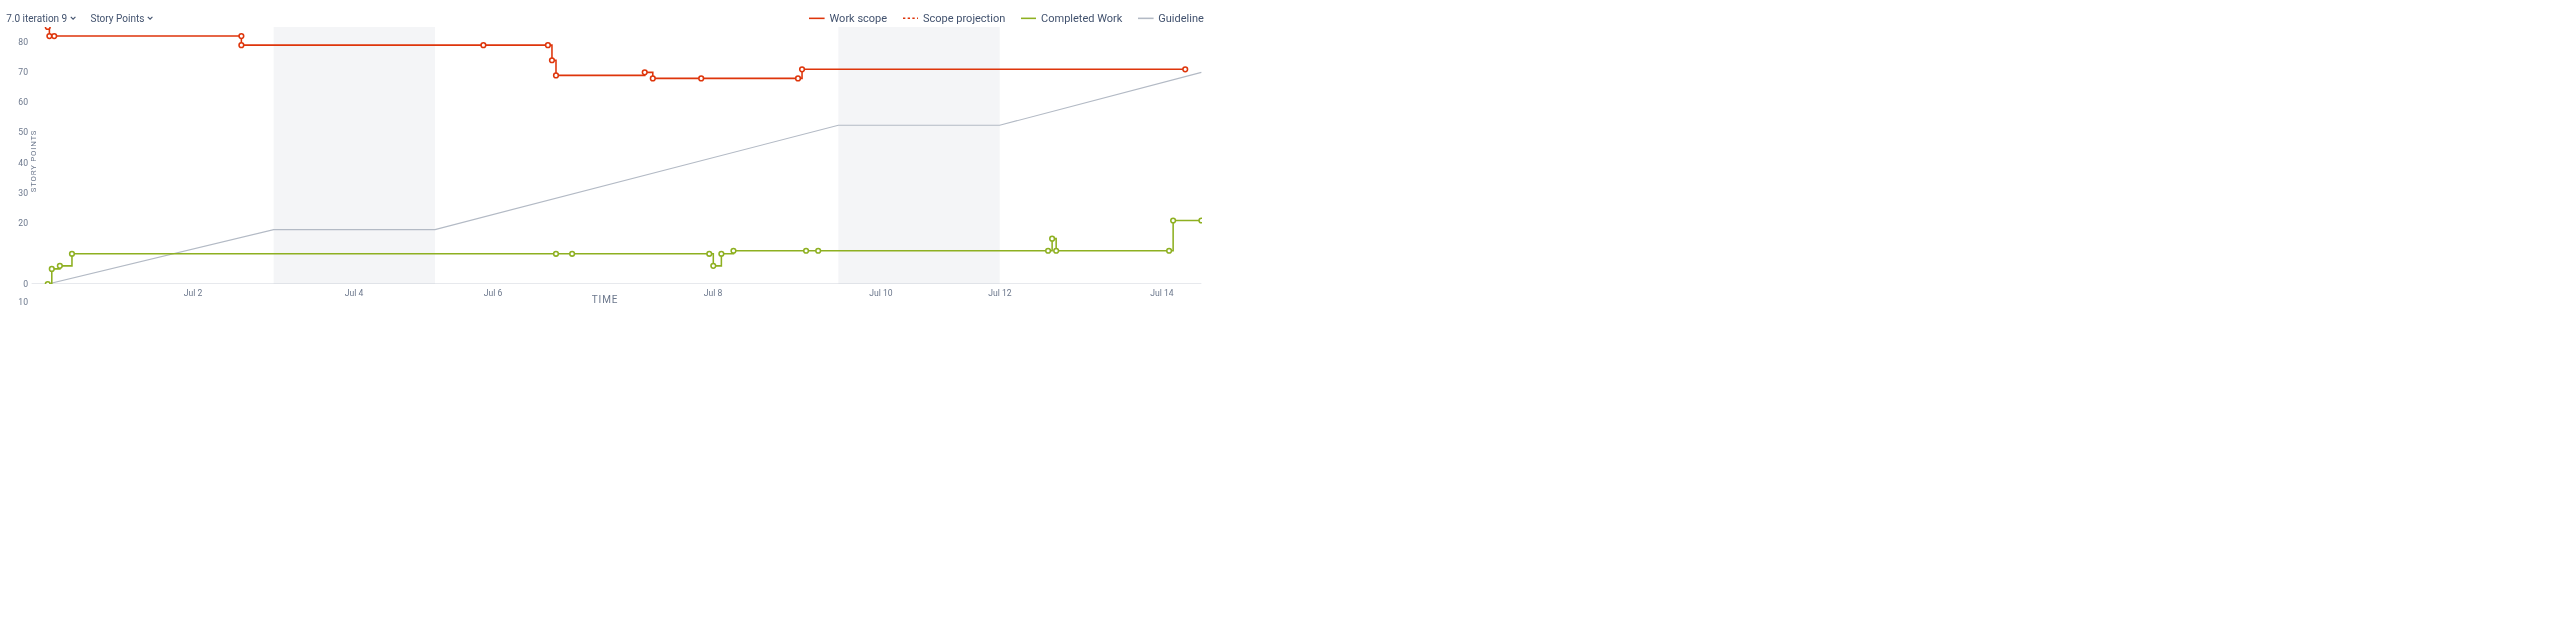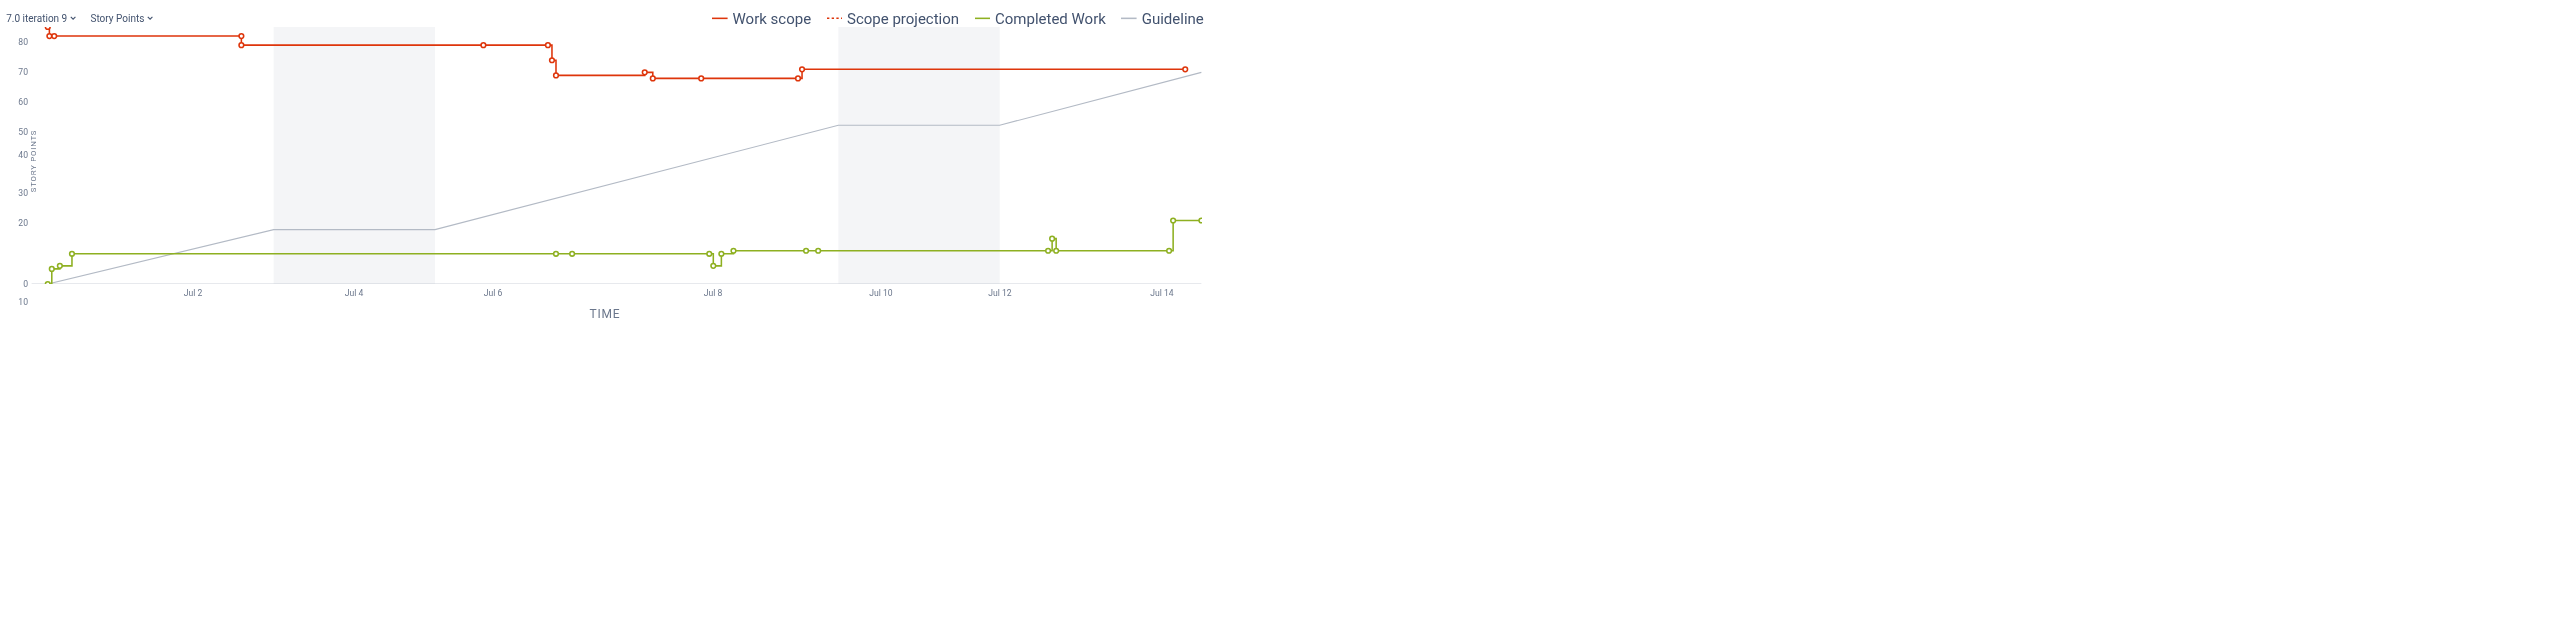--- a/index.html
+++ b/index.html
@@ -30,21 +30,21 @@
   }
   .dropdowns { display: flex; gap: 14px; align-items: center; }
   .dd {
     display: inline-flex;
     align-items: center;
     gap: 3.1px;
     color: #42526e;
     cursor: pointer;
   }
   .dd svg { display: block; }
-  .legend { display: flex; gap: 15.6px; align-items: center; font-size: 15px; color:#42526e;}
+  .legend { display: flex; gap: 15.6px; align-items: center; font-size: 11px; color:#42526e;}
   .legend .item { display: inline-flex; align-items: center; gap: 4.7px; white-space: nowrap; }
   .legend svg { display:block; }
 
   .plot {
     position: absolute;
     left: 31px;
     top: 26.5px;
     right: 7.8px;
     bottom: 37px;
   }
@@ -54,23 +54,23 @@
     top: 50%;
     transform: translateY(-50%) rotate(-90deg);
     transform-origin: center;
     font-size: 7.8px;
     letter-spacing: 0.8px;
     color: #6b778c;
   }
   .axis-label-x {
     position: absolute;
     left: 50%;
-    bottom: 0;
+    bottom: 16px;
     transform: translateX(-50%);
-    font-size: 12px;
+    font-size: 10px;
     letter-spacing: 0.8px;
     color: #6b778c;
   }
   .xtick, .ytick {
     position: absolute;
     font-size: 8.6px;
     color: #6b778c;
     white-space: nowrap;
   }
   .ytick { right: calc(100% - 28px); text-align: right; transform: translateY(-50%);}
@@ -167,21 +167,21 @@
         <circle cx="1315.5448275862068" cy="287.29411764705884" r="3" fill="#fff" stroke="#8eb021" stroke-width="2"></circle>
         <circle cx="1460.5655172413792" cy="287.29411764705884" r="3" fill="#fff" stroke="#8eb021" stroke-width="2"></circle>
         <circle cx="1465.744827586207" cy="248.47058823529412" r="3" fill="#fff" stroke="#8eb021" stroke-width="2"></circle>
         <circle cx="1502" cy="248.47058823529412" r="3" fill="#fff" stroke="#8eb021" stroke-width="2"></circle>
       </svg></div>
 
 <div class="ytick" style="top: 284px;">0</div>
     <div class="ytick" style="top: 254px; margin-top: 48px;">10</div>
     <div class="ytick" style="top: 223px;">20</div>
     <div class="ytick" style="top: 193px;">30</div>
-    <div class="ytick" style="top: 155px;">40</div>
+    <div class="ytick" style="top: 163px;">40</div>
     <div class="ytick" style="top: 132px;">50</div>
     <div class="ytick" style="top: 102px; margin-left: 8px;">60</div>
     <div class="ytick" style="top: 72px;">70</div>
     <div class="ytick" style="top: 42px;">80</div>
     <div class="xtick" style="left: 193px;">Jul 2</div>
     <div class="xtick" style="left: 354px;">Jul 4</div>
     <div class="xtick" style="left: 493px;">Jul 6</div>
     <div class="xtick" style="left: 713px;">Jul 8</div>
     <div class="xtick" style="left: 881px;">Jul 10</div>
     <div class="xtick" style="left: 1000px;">Jul 12</div>

